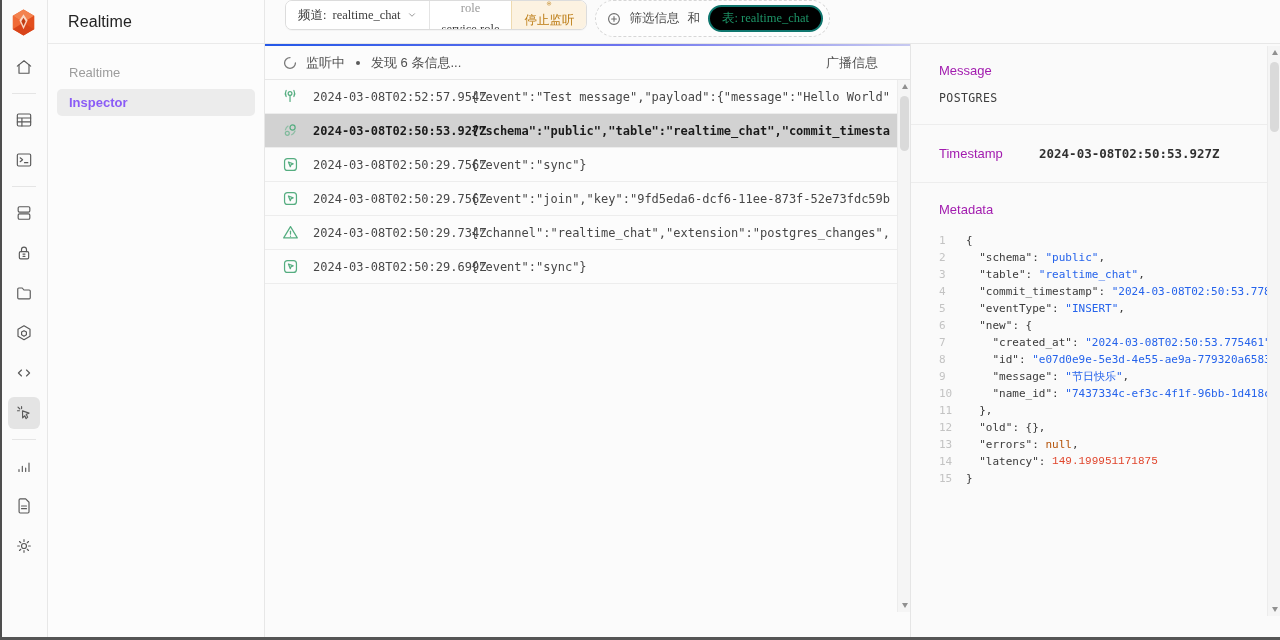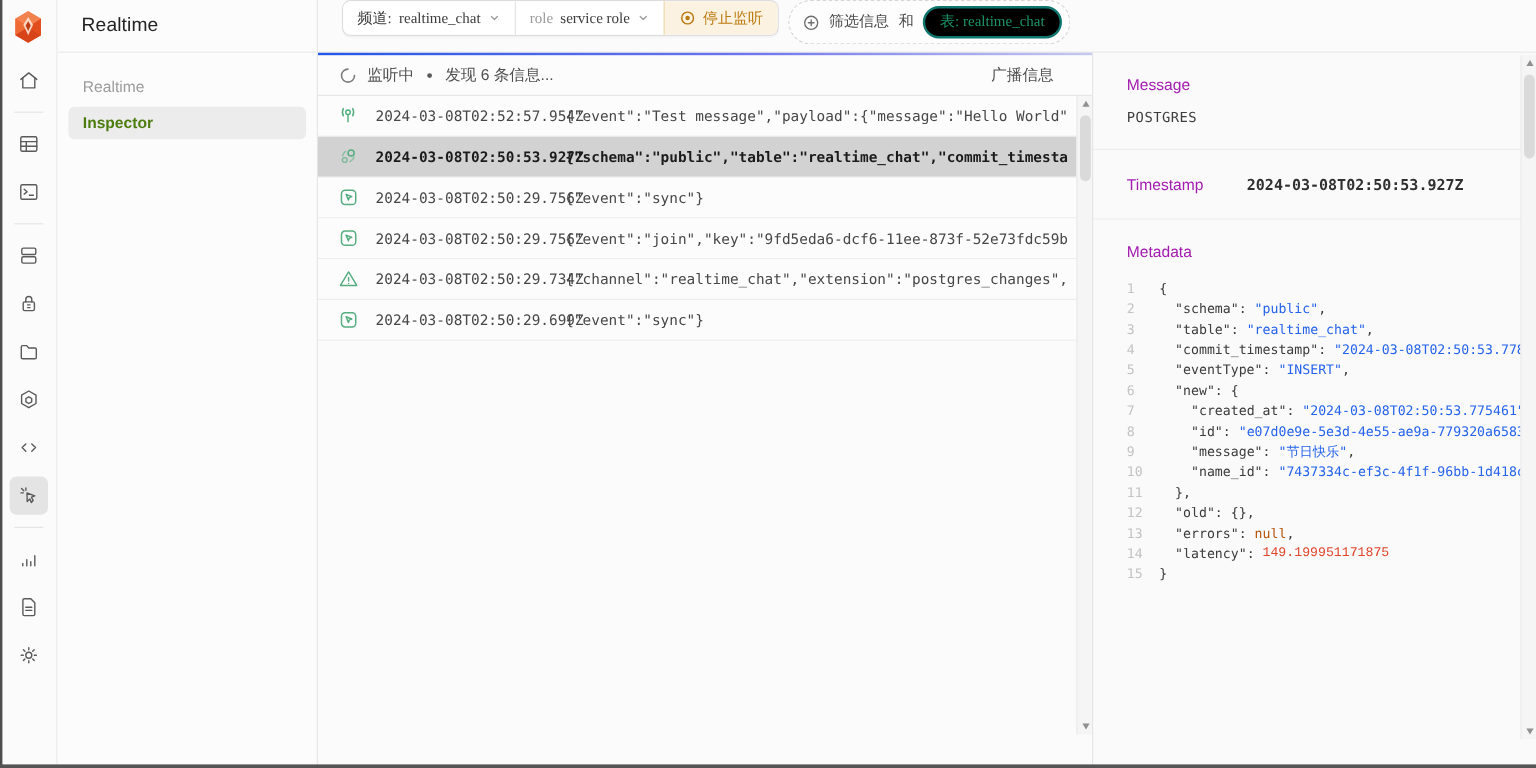--- a/index.html
+++ b/index.html
@@ -22,30 +22,30 @@
   .rail-btn.active { background:#e4e4e4; }
   .rail-btn svg { width:20px; height:20px; fill:none; stroke:#5a5a5a; stroke-width:1.4; stroke-linecap:round; stroke-linejoin:round; }
   .rail-divider { width:24px; height:1px; background:#e5e5e5; margin:6px 0; }
 
   
   .subnav { position:absolute; left:48px; top:0; width:217px; height:640px; background:#fcfcfc; border-right:1px solid #e7e7e7; }
   .subnav-header { height:44px; border-bottom:1px solid #eaeaea; display:flex; align-items:center; padding:0 20px;
                    font-size:16px; color:#232323; letter-spacing:.1px; }
   .subnav-body { padding:16px 9px; }
   .section-label { color:#9c9c9c; font-size:13px; padding:5px 12px 9px; }
-  .subnav-item { background:#ececec; border-radius:5px; padding:6px 12px; font-size:13px; font-weight:700; color:#4d7c0f; cursor:pointer; }
+  .subnav-item { background:#ececec; border-radius:5px; padding:6px 12px; font-size:13px; font-weight:700; color:#8b5cf6; cursor:pointer; }
 
   
   .topbar { position:absolute; left:265px; top:0; width:1015px; height:44px; background:#fbfbfb;
             border-bottom:1px solid #e7e7e7; display:flex; align-items:flex-start; padding:0 20px; gap:8px;font-family:Liberation Serif, serif; }
   .btn-group { display:flex; align-items:stretch; border:1px solid #dcdcdc; border-radius:7px; overflow:hidden;
                background:#fff; box-shadow:0 1px 1px rgba(0,0,0,.03); }
   .btn { display:flex; align-items:center; gap:6px; padding:0 12px; height:28px; font-size:12.5px; color:#3c3c3c;
          background:#fff; border:none; cursor:pointer; font-family:inherit; }
-  .btn + .btn { border-left:1px solid #e4e4e4; }
+  .btn + .btn { border-left:1px solid #e4e4e4;flex-direction:column; }
   .btn .muted { color:#9a9a9a; }
   .btn.stop { background:#fcf2e1; color:#bb7a10; border-left:1px solid #eeda b0; border-left:1px solid #eedab0; }
   .chev { width:10px; height:10px; stroke:#9a9a9a; fill:none; stroke-width:1.6; stroke-linecap:round; stroke-linejoin:round; }
 
   .filter-group { display:flex; align-items:center; gap:8px; border:1px dashed #d6d6d6; border-radius:999px;
                   background:#fdfdfd; padding:4px 6px 4px 11px; font-size:12.5px; color:#4a4a4a; cursor:pointer; }
   .filter-group svg { width:14px; height:14px; stroke:#6e6e6e; fill:none; stroke-width:1.3; stroke-linecap:round; }
   .table-pill { background:#000000; border:2px solid #0f766e; color:#1d9467; border-radius:999px; padding:3px 12px; font-size:12.5px; }
 
   

